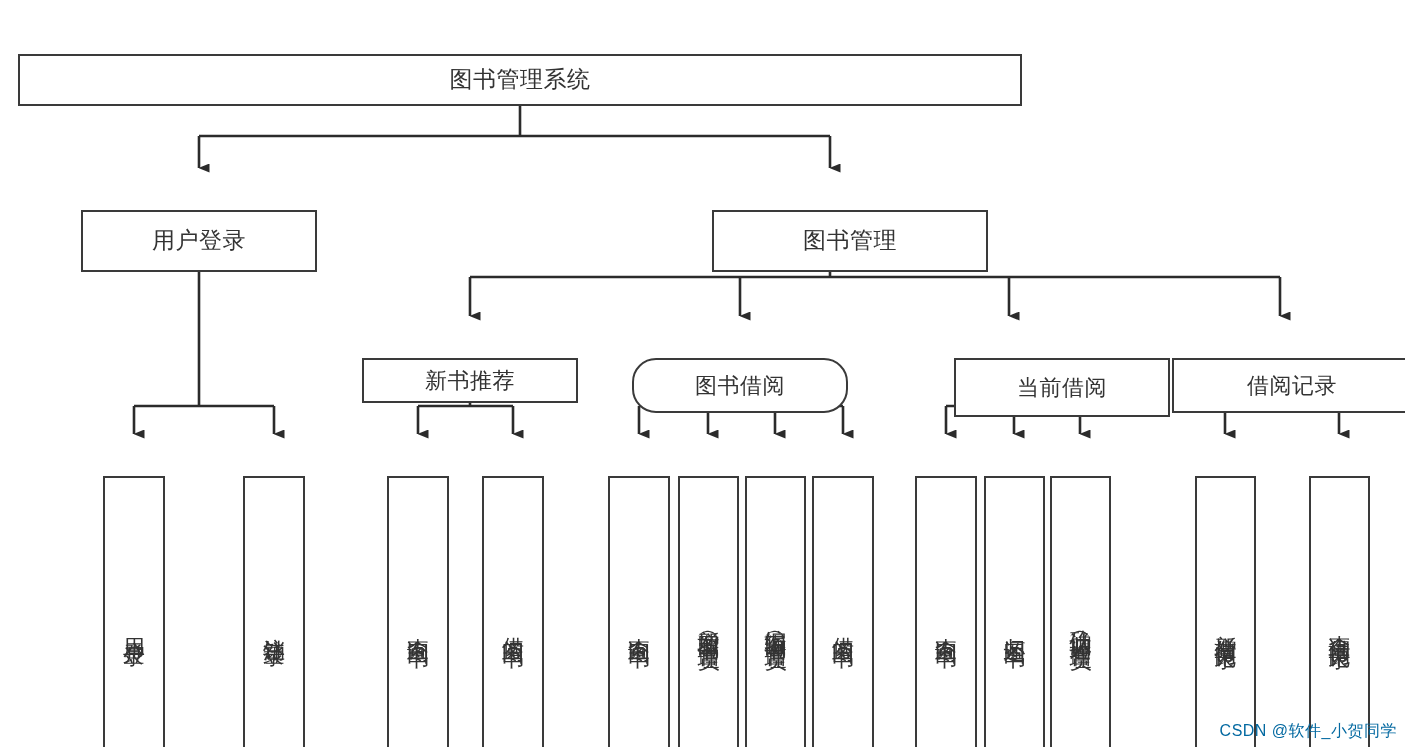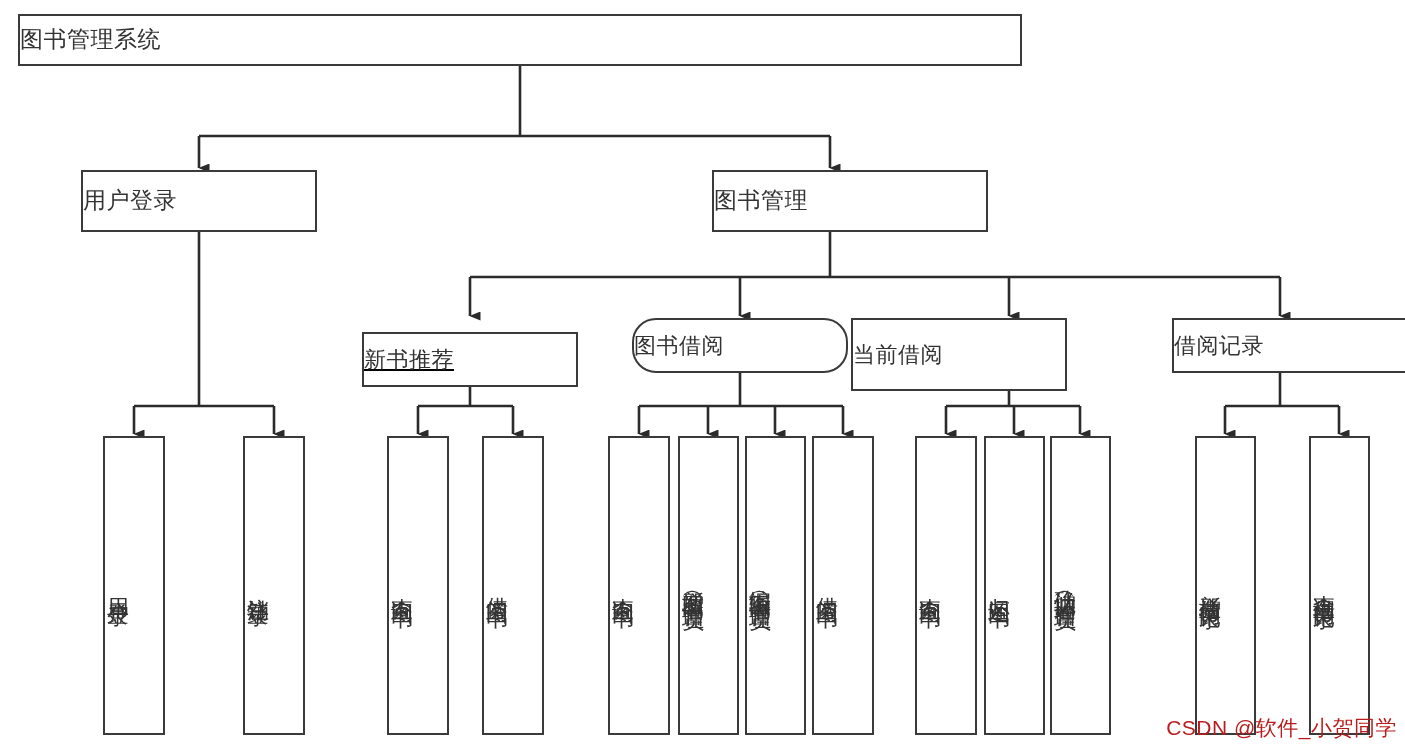--- a/index.html
+++ b/index.html
@@ -26,22 +26,23 @@
     height: 747px;
     display: block;
   }
   .node-box {
     position: absolute;
     box-sizing: border-box;
     background: #ffffff;
     border: 2.5px solid #3a3a3a;
     display: flex;
     align-items: center;
-    justify-content: flex-start;
+    justify-content: center;
     overflow: hidden;
+    margin-top: 40px;
   }
   .node-label {
     color: #333333;
     font-size: 22px;
     line-height: 1.18;
     letter-spacing: 0.5px;
     white-space: nowrap;
     text-align: center;
   }
   .node-box.vertical .node-label {
@@ -51,22 +52,22 @@
     font-size: 22px;
     white-space: nowrap;
   }
   .level-1 .node-label { font-size: 23px; }
   .level-2 .node-label { font-size: 23px; }
   .level-3 .node-label { font-size: 22px; }
   #watermark {
     position: absolute;
     right: 8px;
     bottom: 5px;
-    font-size: 21px;
-    color: #b91c1c;
+    font-size: 16px;
+    color: #0369a1;
     letter-spacing: 0.5px;
     white-space: nowrap;
     pointer-events: none;
   }
 </style>
 </head>
 <body>
 
 <div id="diagram-root">
 
@@ -126,27 +127,27 @@
     <span class="node-label">图书管理系统</span>
   </div>
 
   <div class="node-box level-2" style="left:81px; top:170px; width:236px; height:62px;">
     <span class="node-label">用户登录</span>
   </div>
   <div class="node-box level-2" style="left:712px; top:170px; width:276px; height:62px;">
     <span class="node-label">图书管理</span>
   </div>
 
-  <div class="node-box level-3" style="left:362px; top:332px; width:216px; height:55px;text-decoration:underline;">
+  <div class="node-box level-3" style="left:362px; top:318px; width:216px; height:45px;">
     <span class="node-label">新书推荐</span>
   </div>
   <div class="node-box level-3" style="left:632px; top:318px; width:216px; height:55px;border-radius:24px;">
     <span class="node-label">图书借阅</span>
   </div>
-  <div class="node-box level-3" style="left:851px; top:318px; width:216px; height:73px;">
+  <div class="node-box level-3" style="left:954px; top:318px; width:216px; height:59px;">
     <span class="node-label">当前借阅</span>
   </div>
   <div class="node-box level-3" style="left:1172px; top:318px; width:240px; height:55px;">
     <span class="node-label">借阅记录</span>
   </div>
 
   <div class="node-box vertical" style="left:103px; top:436px; width:62px; height:299px;">
     <span class="node-label">用户登录</span>
   </div>
   <div class="node-box vertical" style="left:243px; top:436px; width:62px; height:299px;">

